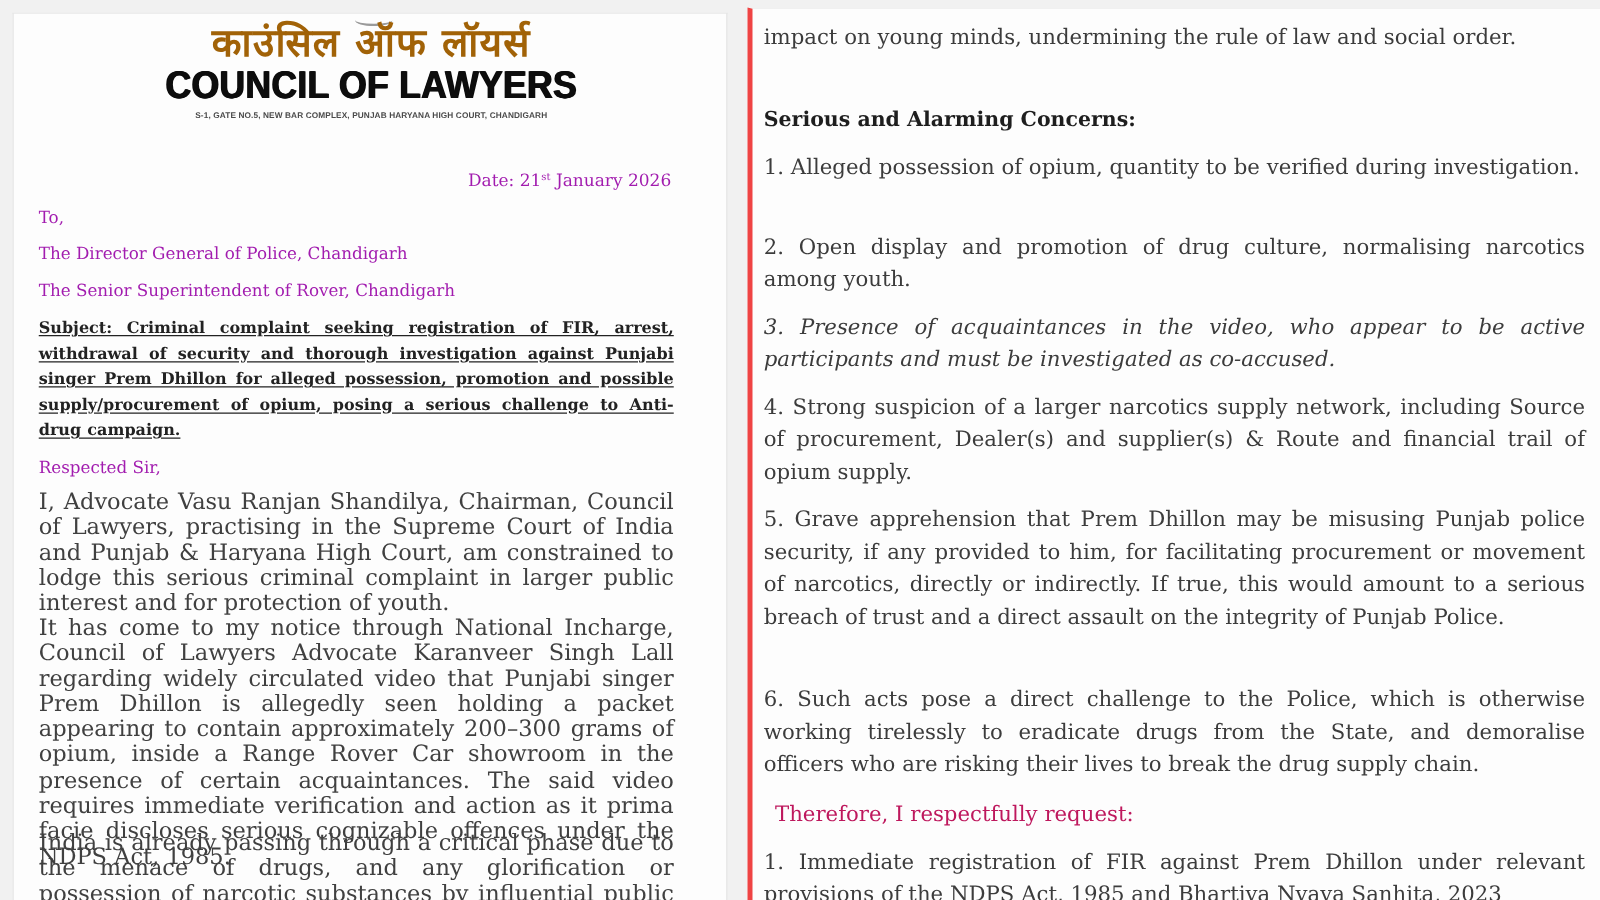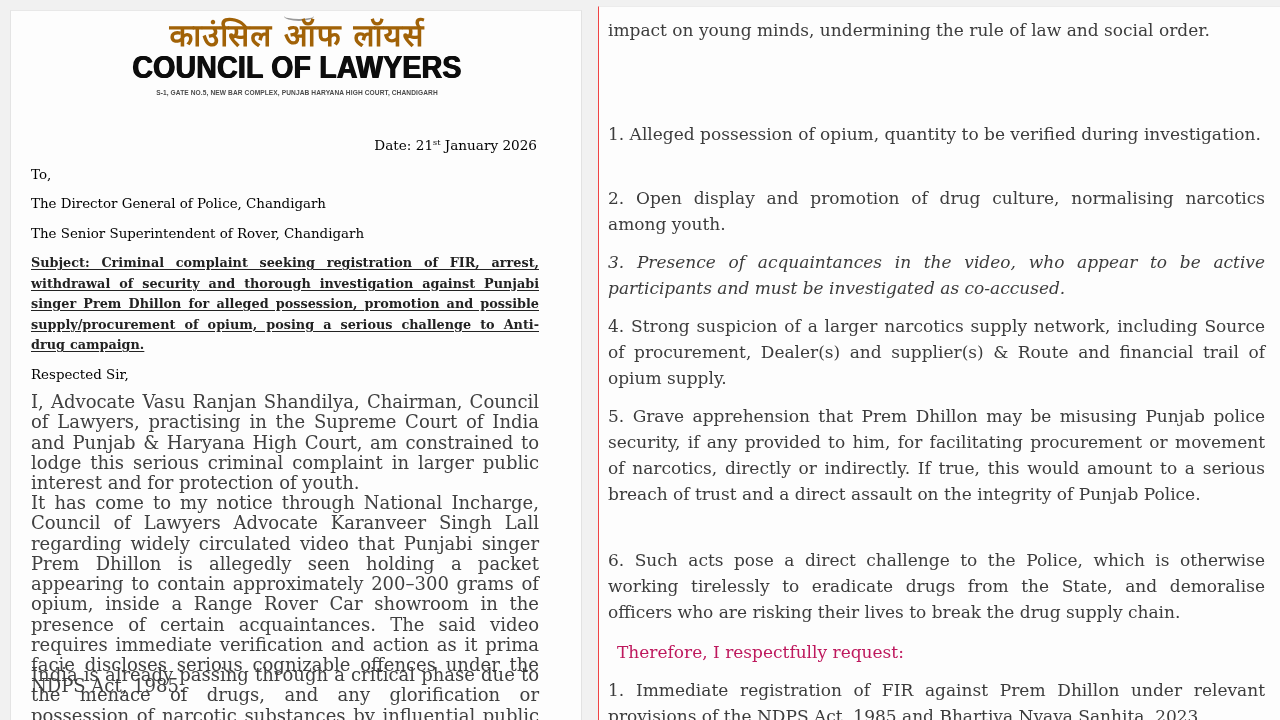--- a/index.html
+++ b/index.html
@@ -15,21 +15,21 @@
       background: #fdfdfd;
       overflow: hidden;
       box-sizing: border-box;
     }
     #left-page {
       left: 10px; top: 10px; width: 572px; height: 720px;
       border-left: 1px solid #e4e4e4; border-top: 1px solid #e8e8e8; border-right: 1px solid #e2e2e2;
     }
     #right-page {
       left: 598px; top: 6px; width: 682px; height: 714px;
-      border-left: 1px solid #ef4444; border-top: 1px solid #ececec;
+      border-left: 4px solid #ef4444; border-top: 1px solid #ececec;
     }
 
     
     .letterhead { position: absolute; left: 0; width: 572px; top: 0; text-align: center; }
     .lh-arc {
       position: absolute; left: 273px; top: 0px; width: 30px; height: 8px;
       border-bottom: 2px solid #9a9a9a; border-radius: 0 0 50% 50%;
     }
     .lh-hindi {
       position: absolute; left: 0; width: 572px; top: 6px;
@@ -44,21 +44,21 @@
       letter-spacing: 0.2px;
       text-shadow: 0.6px 0 0 #0d0d0d, -0.6px 0 0 #0d0d0d;
     }
     .lh-address {
       position: absolute; left: 0; width: 572px; top: 78px;
       font-family: "Liberation Sans", sans-serif; font-weight: bold;
       font-size: 6.6px; color: #4a4a4a; letter-spacing: 0.1px;
     }
 
     
-    .lt { position: absolute; font-size: 13.4px; line-height: 20.3px; color: #000000; }
+    .lt { position: absolute; font-size: 13.4px; line-height: 20.3px; color: #a21caf; }
     .date { right: 44px; top: 124px; font-size: 13.6px; }
     .date sup { font-size: 8px; vertical-align: 5px; line-height: 0; }
     .to { left: 20px; top: 154px; }
     .addr1 { left: 20px; top: 183px; }
     .addr2 { left: 20px; top: 213px; }
 
     .subject {
       position: absolute; left: 20px; width: 508px; top: 242px;
       font-weight: bold; font-size: 12.8px; line-height: 20.5px;
       color: #222; text-align: justify; text-align-last: left;
@@ -116,20 +116,21 @@
 
   <div class="lt greet">Respected Sir,</div>
 
   <p class="para p1">I, Advocate Vasu Ranjan Shandilya, Chairman, Council of Lawyers, practising in the Supreme Court of India and Punjab &amp; Haryana High Court, am constrained to lodge this serious criminal complaint in larger public interest and for protection of youth.</p>
   <p class="para p2">It has come to my notice through National Incharge, Council of Lawyers Advocate Karanveer Singh Lall regarding widely circulated video that Punjabi singer Prem Dhillon is allegedly seen holding a packet appearing to contain approximately 200–300 grams of opium, inside a Range Rover Car showroom in the presence of certain acquaintances. The said video requires immediate verification and action as it prima facie discloses serious cognizable offences under the NDPS Act, 1985.</p>
   <p class="para p3">India is already passing through a critical phase due to the menace of drugs, and any glorification or possession of narcotic substances by influential public figures creates a dangerous and irreversible</p>
 </div>
 
 <div id="right-page" class="page">
   <p class="rp r0">impact on young minds, undermining the rule of law and social order.</p>
+  <div class="r-heading">Serious and Alarming Concerns:</div>
   <p class="rp c1">1. Alleged possession of opium, quantity to be verified during investigation.</p>
   <p class="rp c2">2. Open display and promotion of drug culture, normalising narcotics among youth.</p>
   <p class="rp c3">3. Presence of acquaintances in the video, who appear to be active participants and must be investigated as co-accused.</p>
   <p class="rp c4">4. Strong suspicion of a larger narcotics supply network, including Source of procurement, Dealer(s) and supplier(s) &amp; Route and financial trail of opium supply.</p>
   <p class="rp c5">5. Grave apprehension that Prem Dhillon may be misusing Punjab police security, if any provided to him, for facilitating procurement or movement of narcotics, directly or indirectly. If true, this would amount to a serious breach of trust and a direct assault on the integrity of Punjab Police.</p>
   <p class="rp c6">6. Such acts pose a direct challenge to the Police, which is otherwise working tirelessly to eradicate drugs from the State, and demoralise officers who are risking their lives to break the drug supply chain.</p>
   <div class="r-request">Therefore, I respectfully request:</div>
   <p class="rp q1">1. Immediate registration of FIR against Prem Dhillon under relevant provisions of the NDPS Act, 1985 and Bhartiya Nyaya Sanhita, 2023</p>
 </div>
 

